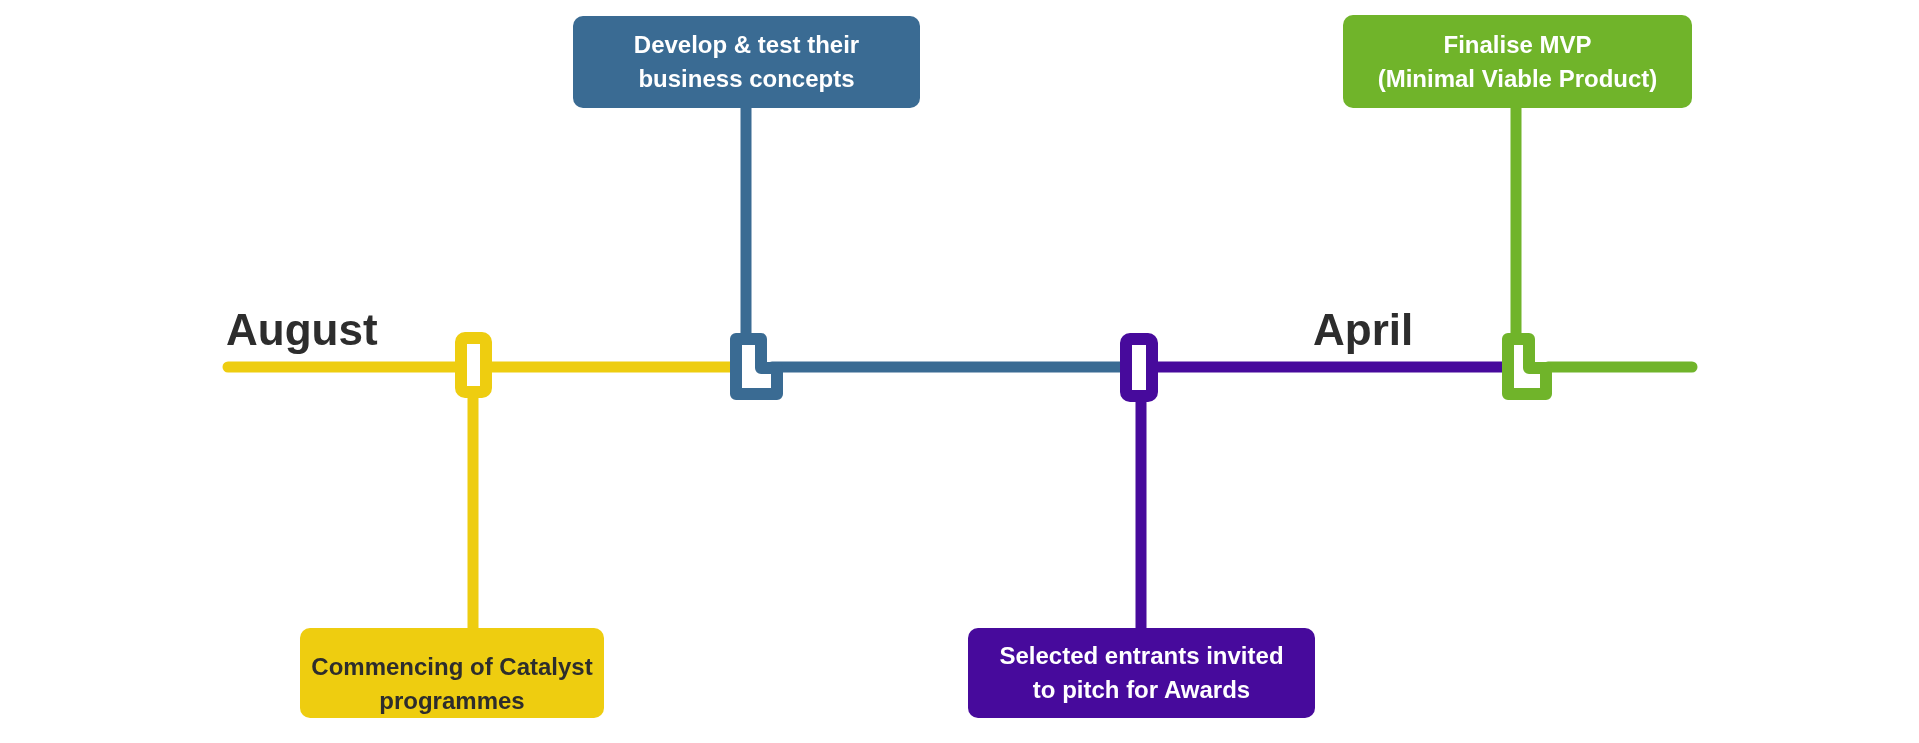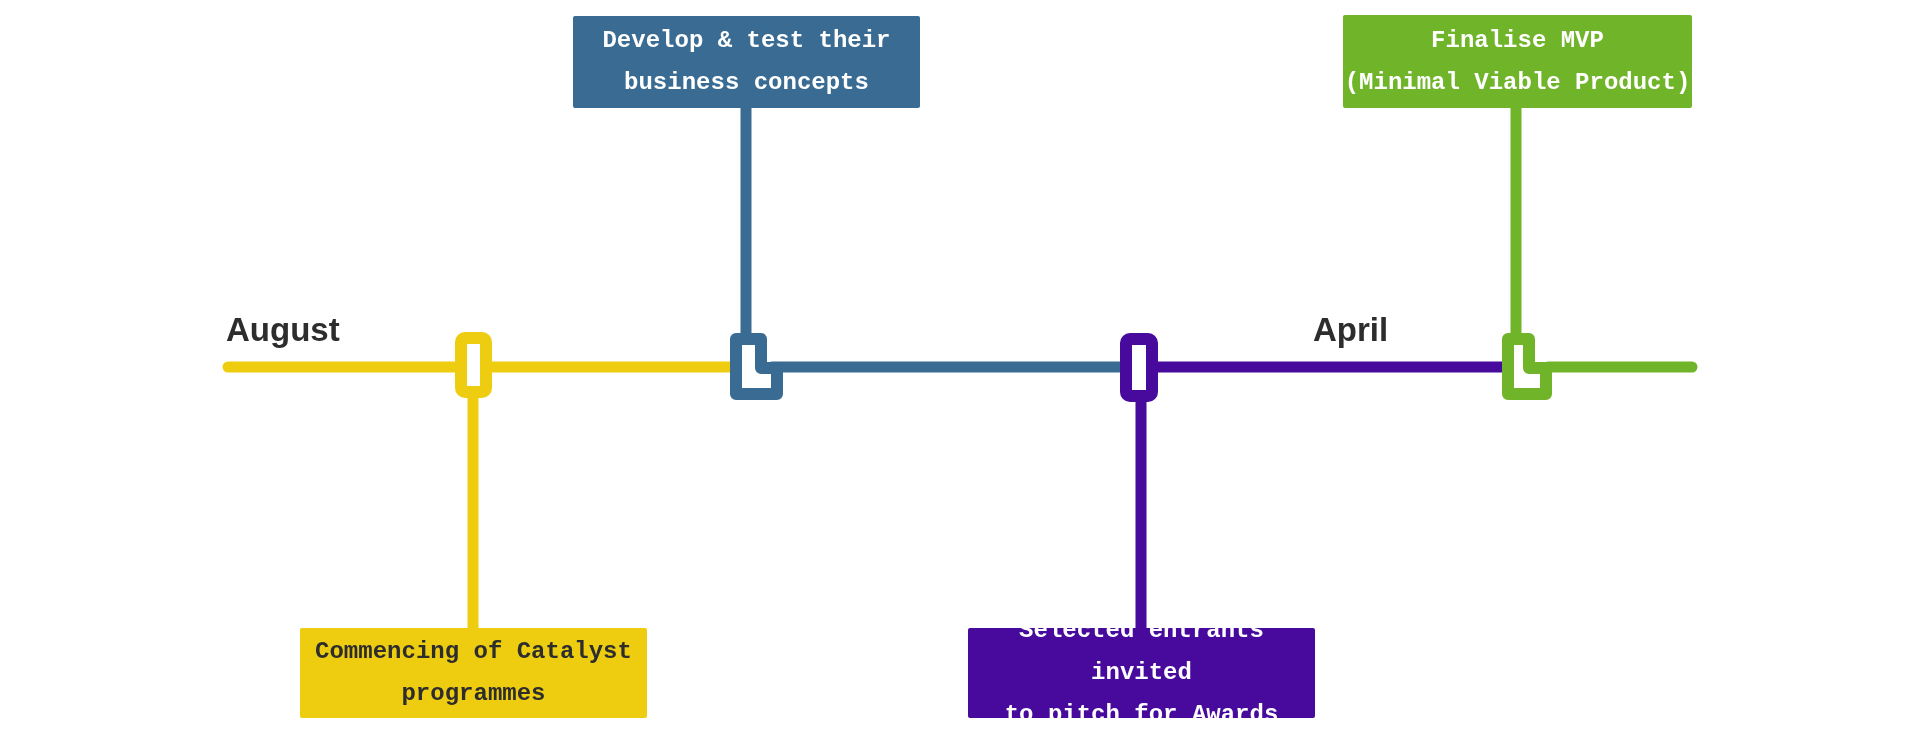--- a/index.html
+++ b/index.html
@@ -24,33 +24,32 @@
   .stroke-blue{stroke:var(--c-blue);}
   .stroke-purple{stroke:var(--c-purple);}
   .stroke-green{stroke:var(--c-green);}
   .seg{stroke-width:11;stroke-linecap:round;fill:none;}
   .stem{stroke-width:11;stroke-linecap:butt;fill:none;}
   .marker{fill:#fff;stroke-width:12;stroke-linejoin:round;}
   .card{
     position:absolute;
     display:flex;align-items:center;justify-content:center;
     text-align:center;
-    border-radius:2px;
-    font-weight:700;font-size:24px;line-height:42px;
+    border-radius:10px;
+    font-weight:700;font-size:24px;line-height:34px;
     color:#fff;
     white-space:pre-line;
-    font-family:Liberation Mono, monospace;
   }
   .card-blue{left:573px;top:16px;width:347px;height:92px;background:var(--c-blue);}
   .card-green{left:1343px;top:15px;width:349px;height:93px;background:var(--c-green);}
-  .card-yellow{left:300px;top:628px;width:347px;height:90px;background:var(--c-yellow);color:var(--c-ink);}
+  .card-yellow{left:300px;top:628px;width:304px;height:90px;background:var(--c-yellow);color:var(--c-ink);align-items:flex-end;}
   .card-purple{left:968px;top:628px;width:347px;height:90px;background:var(--c-purple);}
   .month{
     position:absolute;
-    font-weight:700;font-size:33px;line-height:33px;
+    font-weight:700;font-size:44px;line-height:33px;
     color:var(--c-ink);
     letter-spacing:0px;
   }
   .month-start{left:226px;top:313px;}
   .month-end{left:1313px;top:313px;}
 </style>
 </head>
 <body>
 
 <div class="canvas">

